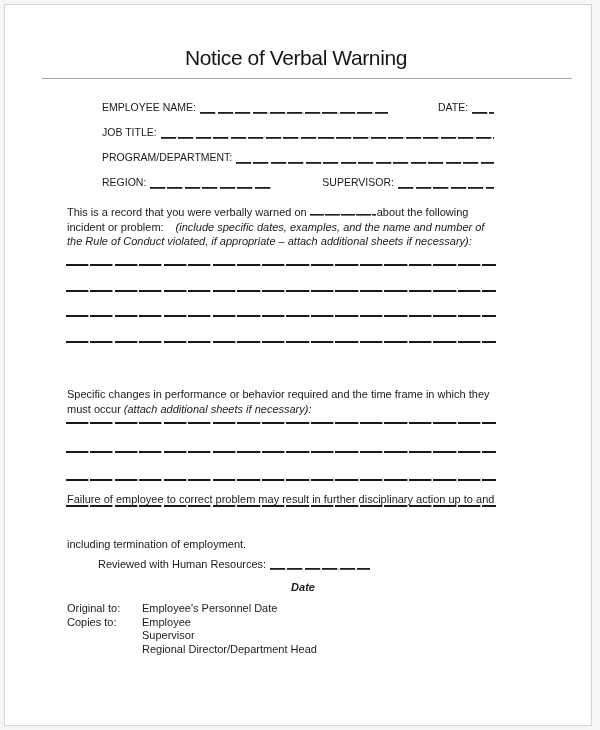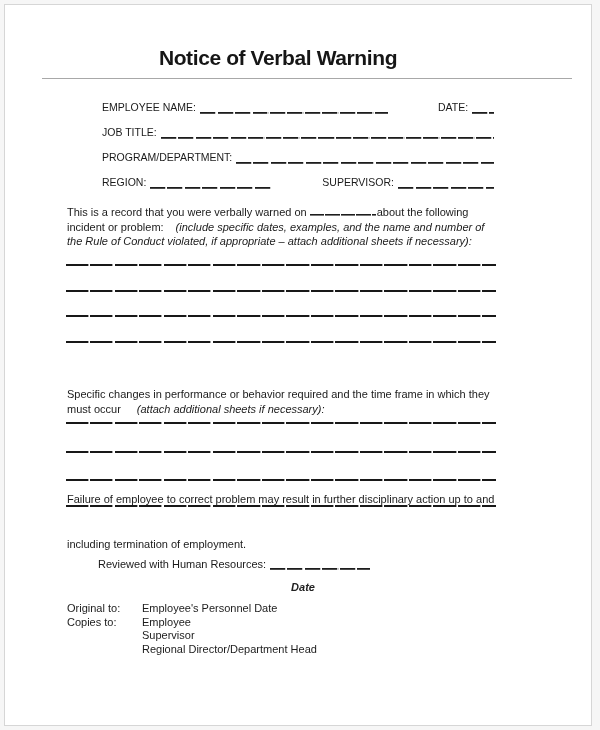--- a/index.html
+++ b/index.html
@@ -11,22 +11,22 @@
     position:relative;
     overflow:hidden;
   }
   .page-edge{
     position:absolute;left:4px;top:4px;width:588px;height:722px;
     background:#ffffff;border:1px solid #d6d6d6;box-sizing:border-box;
   }
   .doc{position:absolute;left:0;top:0;width:600px;height:730px;}
   .abs{position:absolute;}
   .title{
-    top:46px;left:62px;width:432px;text-align:center;
-    font-size:21px;font-weight:bold;letter-spacing:-0.4px;color:#161616;
+    top:46px;left:80px;width:432px;text-align:center;
+    font-size:21px;font-weight:normal;letter-spacing:-0.4px;color:#161616;
   }
   .title-divider{
     top:78px;left:42px;width:530px;height:1px;background:#a8a8a8;
   }
   .fieldrow{
     left:66px;width:428px;display:flex;align-items:flex-end;
     font-size:10.5px;line-height:13px;white-space:nowrap;
   }
   .flabel{flex:none;color:#1a1a1a;padding-left:36px;}
   .ul{
@@ -39,21 +39,21 @@
   .para{
     left:67px;width:433px;font-size:11px;line-height:14.6px;color:#1b1b1b;
   }
   .italic{font-style:italic;}
   .inline-blank{
     display:inline-block;width:66px;height:9px;margin:0 1px 0 3px;
     background-image:repeating-linear-gradient(90deg,#1d1d1d 0 14px,transparent 14px 15.5px);
     background-size:100% 1.6px;background-position:0 100%;background-repeat:no-repeat;
   }
   .gap-before{margin-left:12px;}
-  .sp3{margin-left:16px;}
+  .sp3{margin-left:3px;}
   .write-line{
     left:66px;width:430px;height:2.4px;
     background-image:repeating-linear-gradient(90deg,#181818 0 22px,rgba(24,24,24,0.4) 22px 23px,transparent 23px 24.5px);
     background-size:100% 2.2px;background-position:0 100%;background-repeat:no-repeat;
   }
   .plain{left:67px;width:440px;font-size:11px;line-height:14px;color:#1b1b1b;}
   .review-row{left:62px;width:433px;display:flex;align-items:flex-start;font-size:11px;line-height:13px;white-space:nowrap;}
   .review-ul{width:100px;}
   .date-caption{left:253px;width:100px;text-align:center;font-size:11px;font-style:italic;font-weight:bold;color:#222;}
   .dist{

